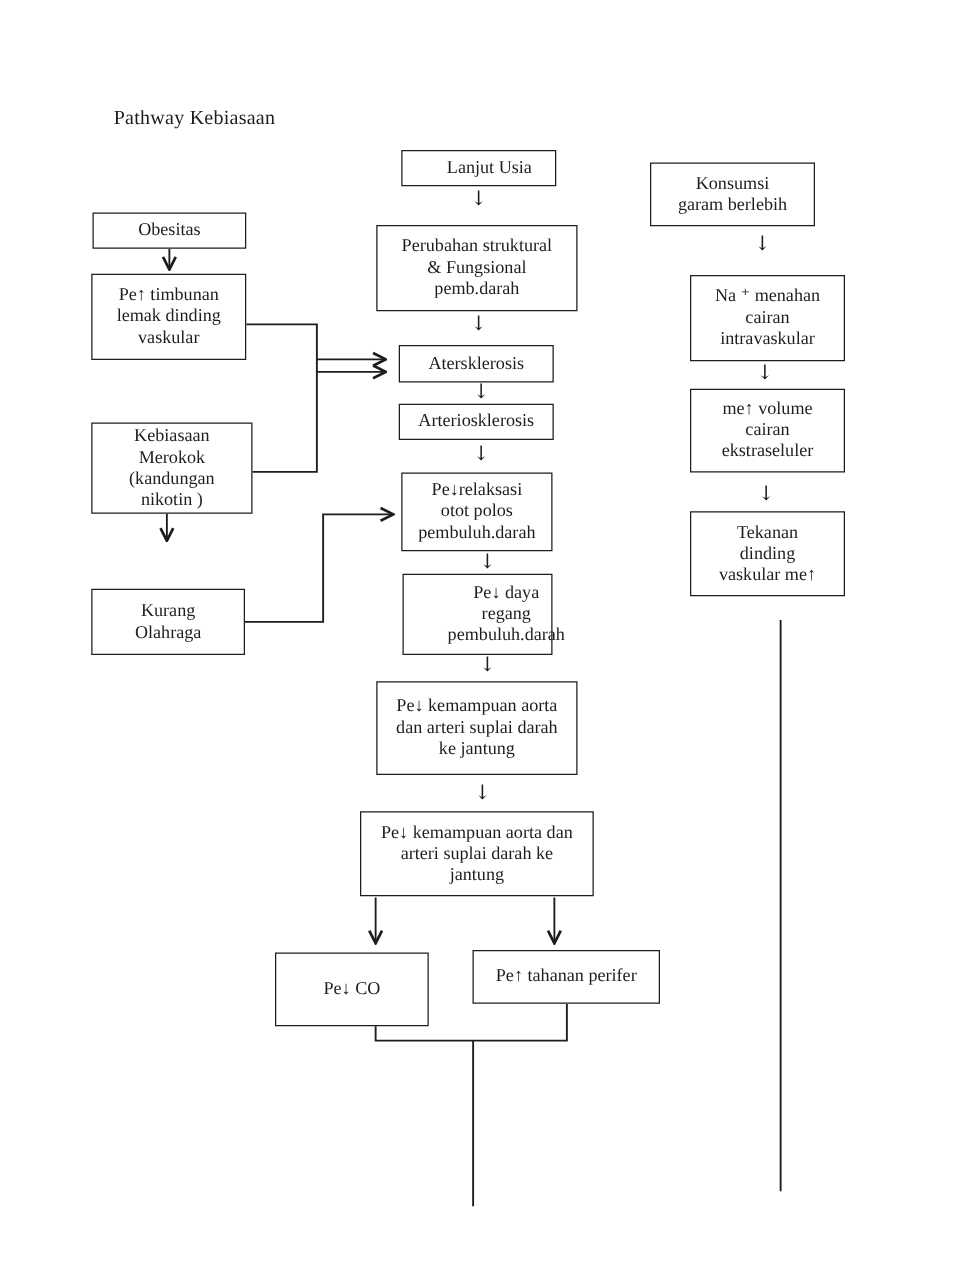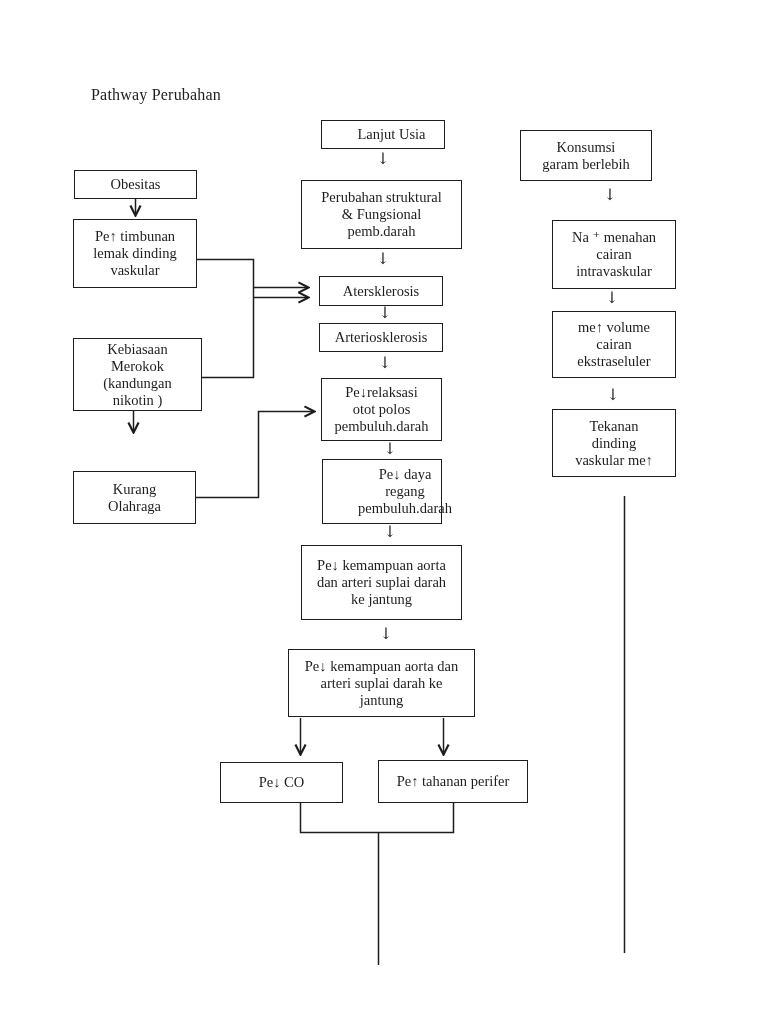--- a/index.html
+++ b/index.html
@@ -33,21 +33,21 @@
     color:#1d1d1d;
     font-family:"DejaVu Serif","Liberation Serif",serif;
   }
   svg.wires{position:absolute;left:0;top:0;}
 </style>
 </head>
 <body>
 
 <div id="page">
 
-  <div class="title">Pathway Perubahan</div>
+  <div class="title">Pathway Kebiasaan</div>
 
   <svg class="wires" width="768" height="1024" viewBox="0 0 768 1024">
     <defs>
       <marker id="arw" viewBox="0 0 10 10" refX="8.5" refY="5" markerWidth="8.5" markerHeight="8.5" orient="auto-start-reverse">
         <path d="M1,1 L9,5 L1,9" fill="none" stroke="#1d1d1d" stroke-width="1.7"></path>
       </marker>
     </defs>
     <g stroke="#1d1d1d" stroke-width="1.5" fill="none">
 
       <path d="M135.5,199 V215" marker-end="url(#arw)"></path>
@@ -91,21 +91,21 @@
 pembuluh.darah</div>
   <div class="node" style="left:322px;top:459px;width:120px;height:65px;padding-left:48px;">Pe↓ daya
 regang
 pembuluh.darah</div>
   <div class="node" style="left:301px;top:545px;width:161px;height:75px;">Pe↓ kemampuan aorta
 dan arteri suplai darah
 ke jantung</div>
   <div class="node" style="left:288px;top:649px;width:187px;height:68px;">Pe↓ kemampuan aorta dan
 arteri suplai darah ke
 jantung</div>
-  <div class="node" style="left:220px;top:762px;width:123px;height:41px;">Pe↓ CO</div>
+  <div class="node" style="left:220px;top:762px;width:123px;height:59px;">Pe↓ CO</div>
   <div class="node" style="left:378px;top:760px;width:150px;height:43px;">Pe↑ tahanan perifer</div>
 
   <div class="node" style="left:520px;top:130px;width:132px;height:51px;">Konsumsi
 garam berlebih</div>
   <div class="node" style="left:552px;top:220px;width:124px;height:69px;">Na ⁺ menahan
 cairan
 intravaskular</div>
   <div class="node" style="left:552px;top:311px;width:124px;height:67px;">me↑ volume
 cairan
 ekstraseluler</div>

